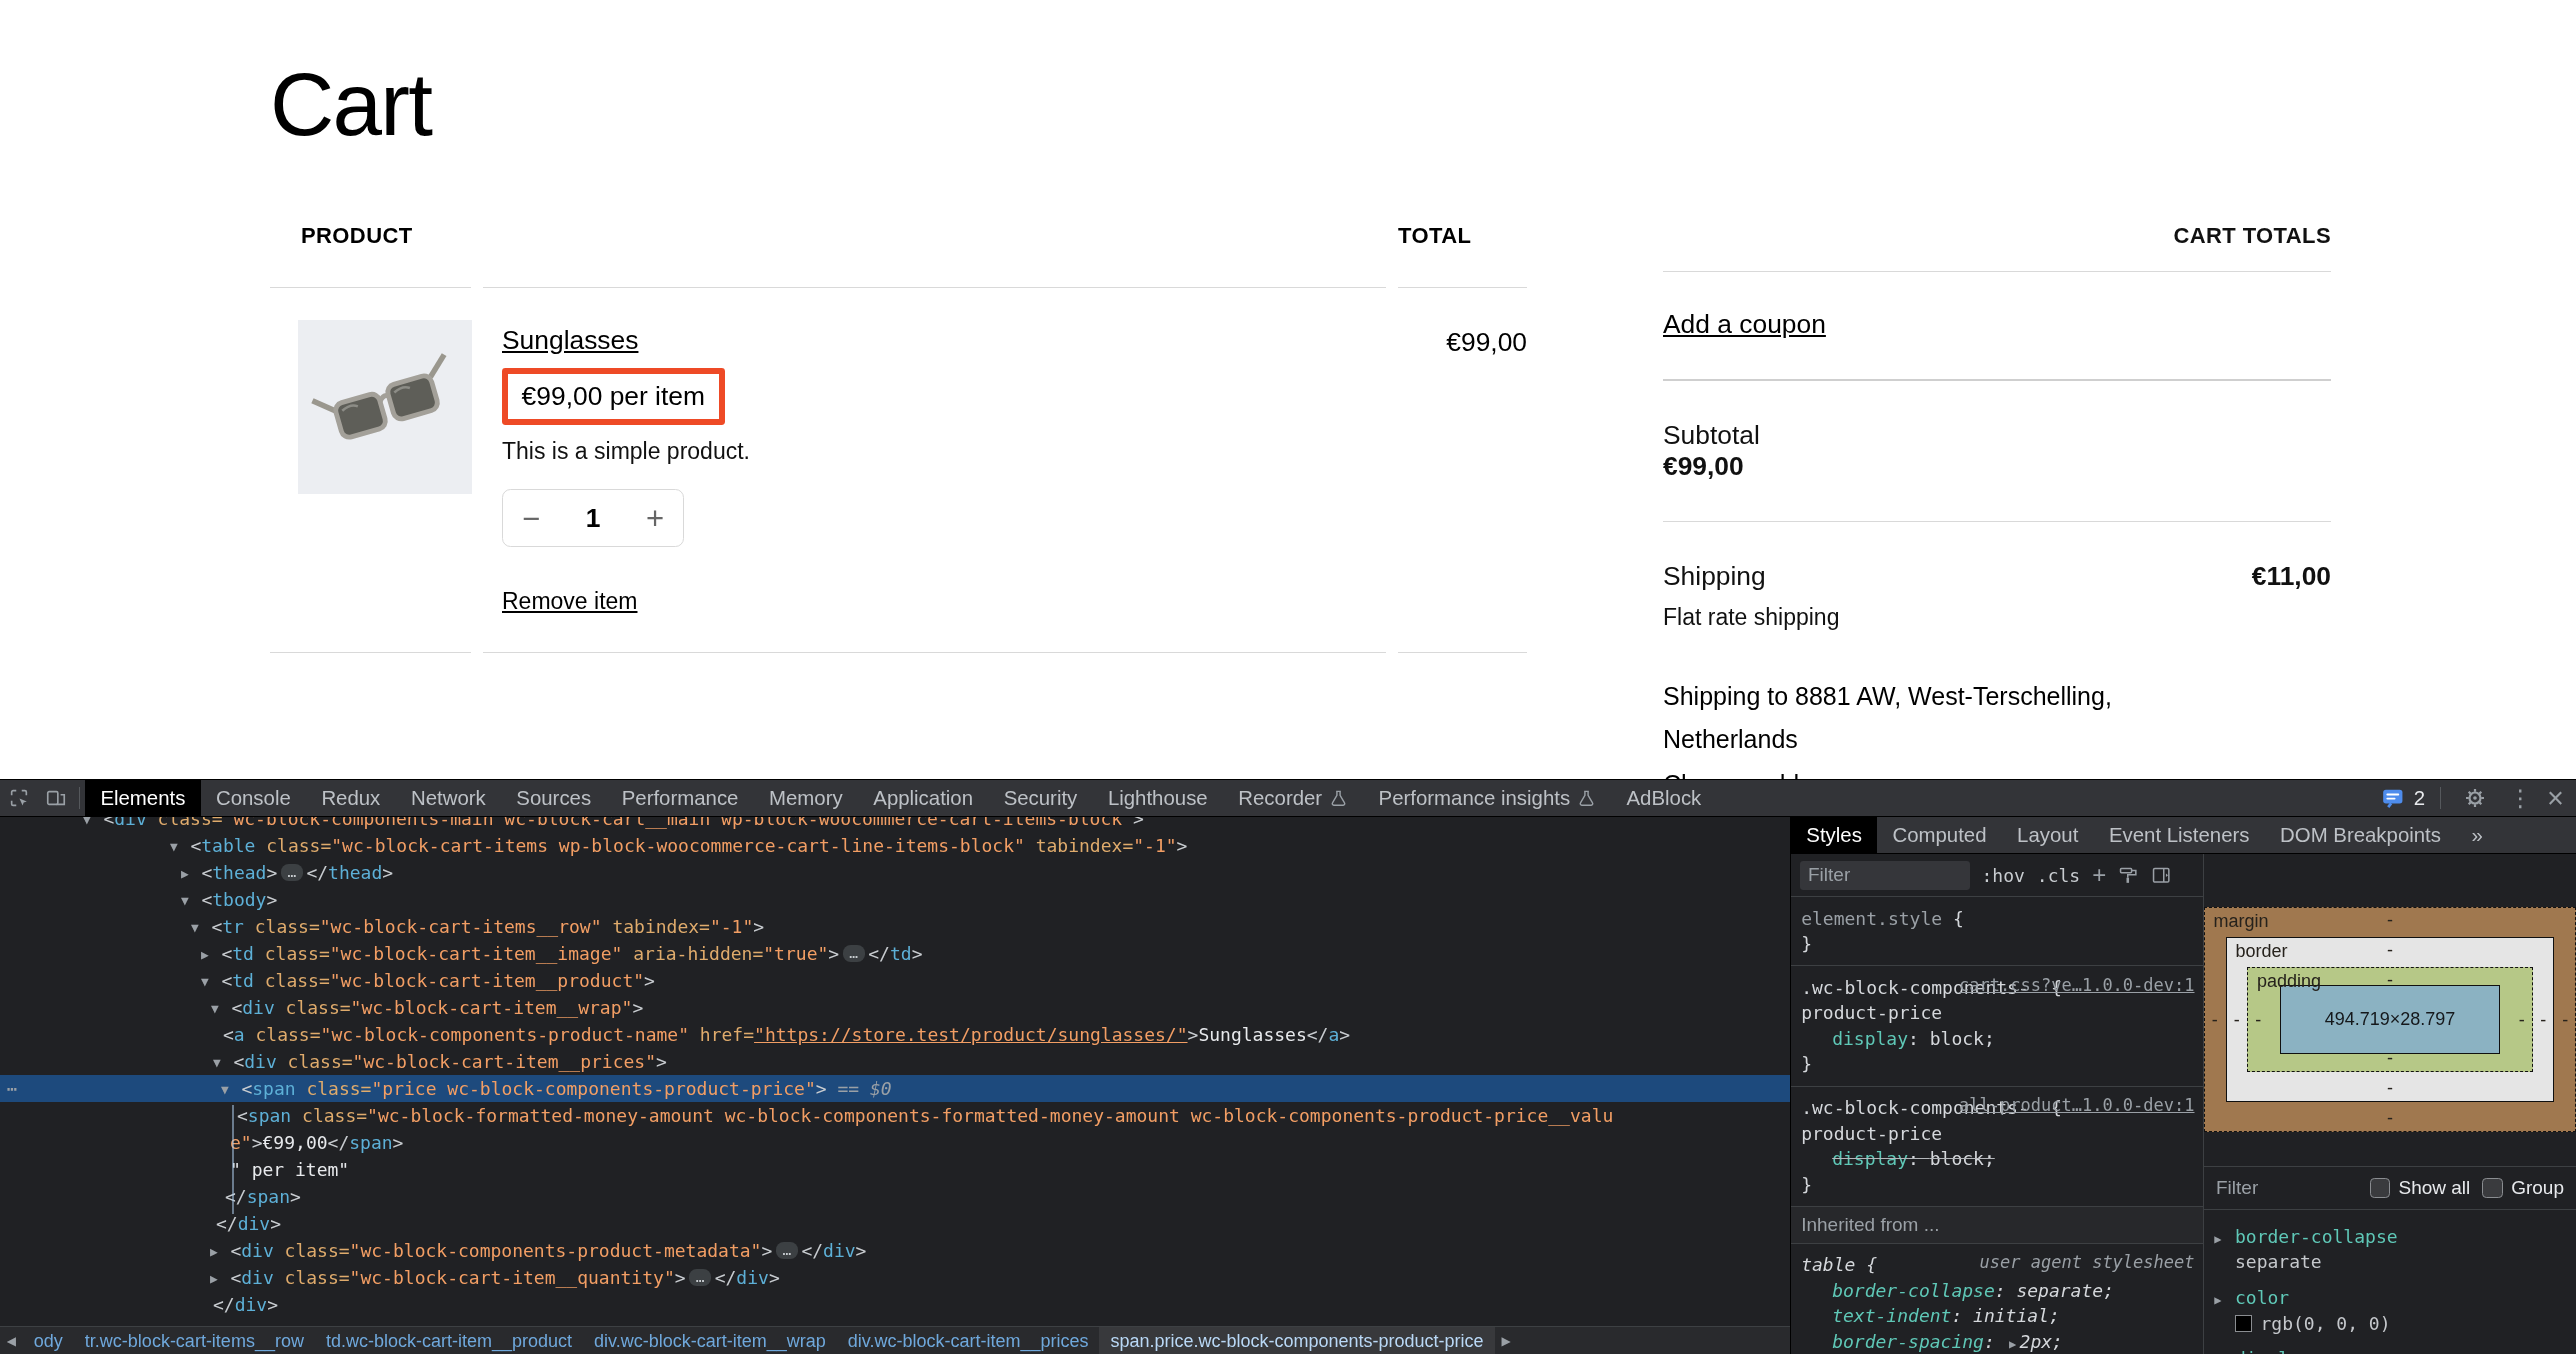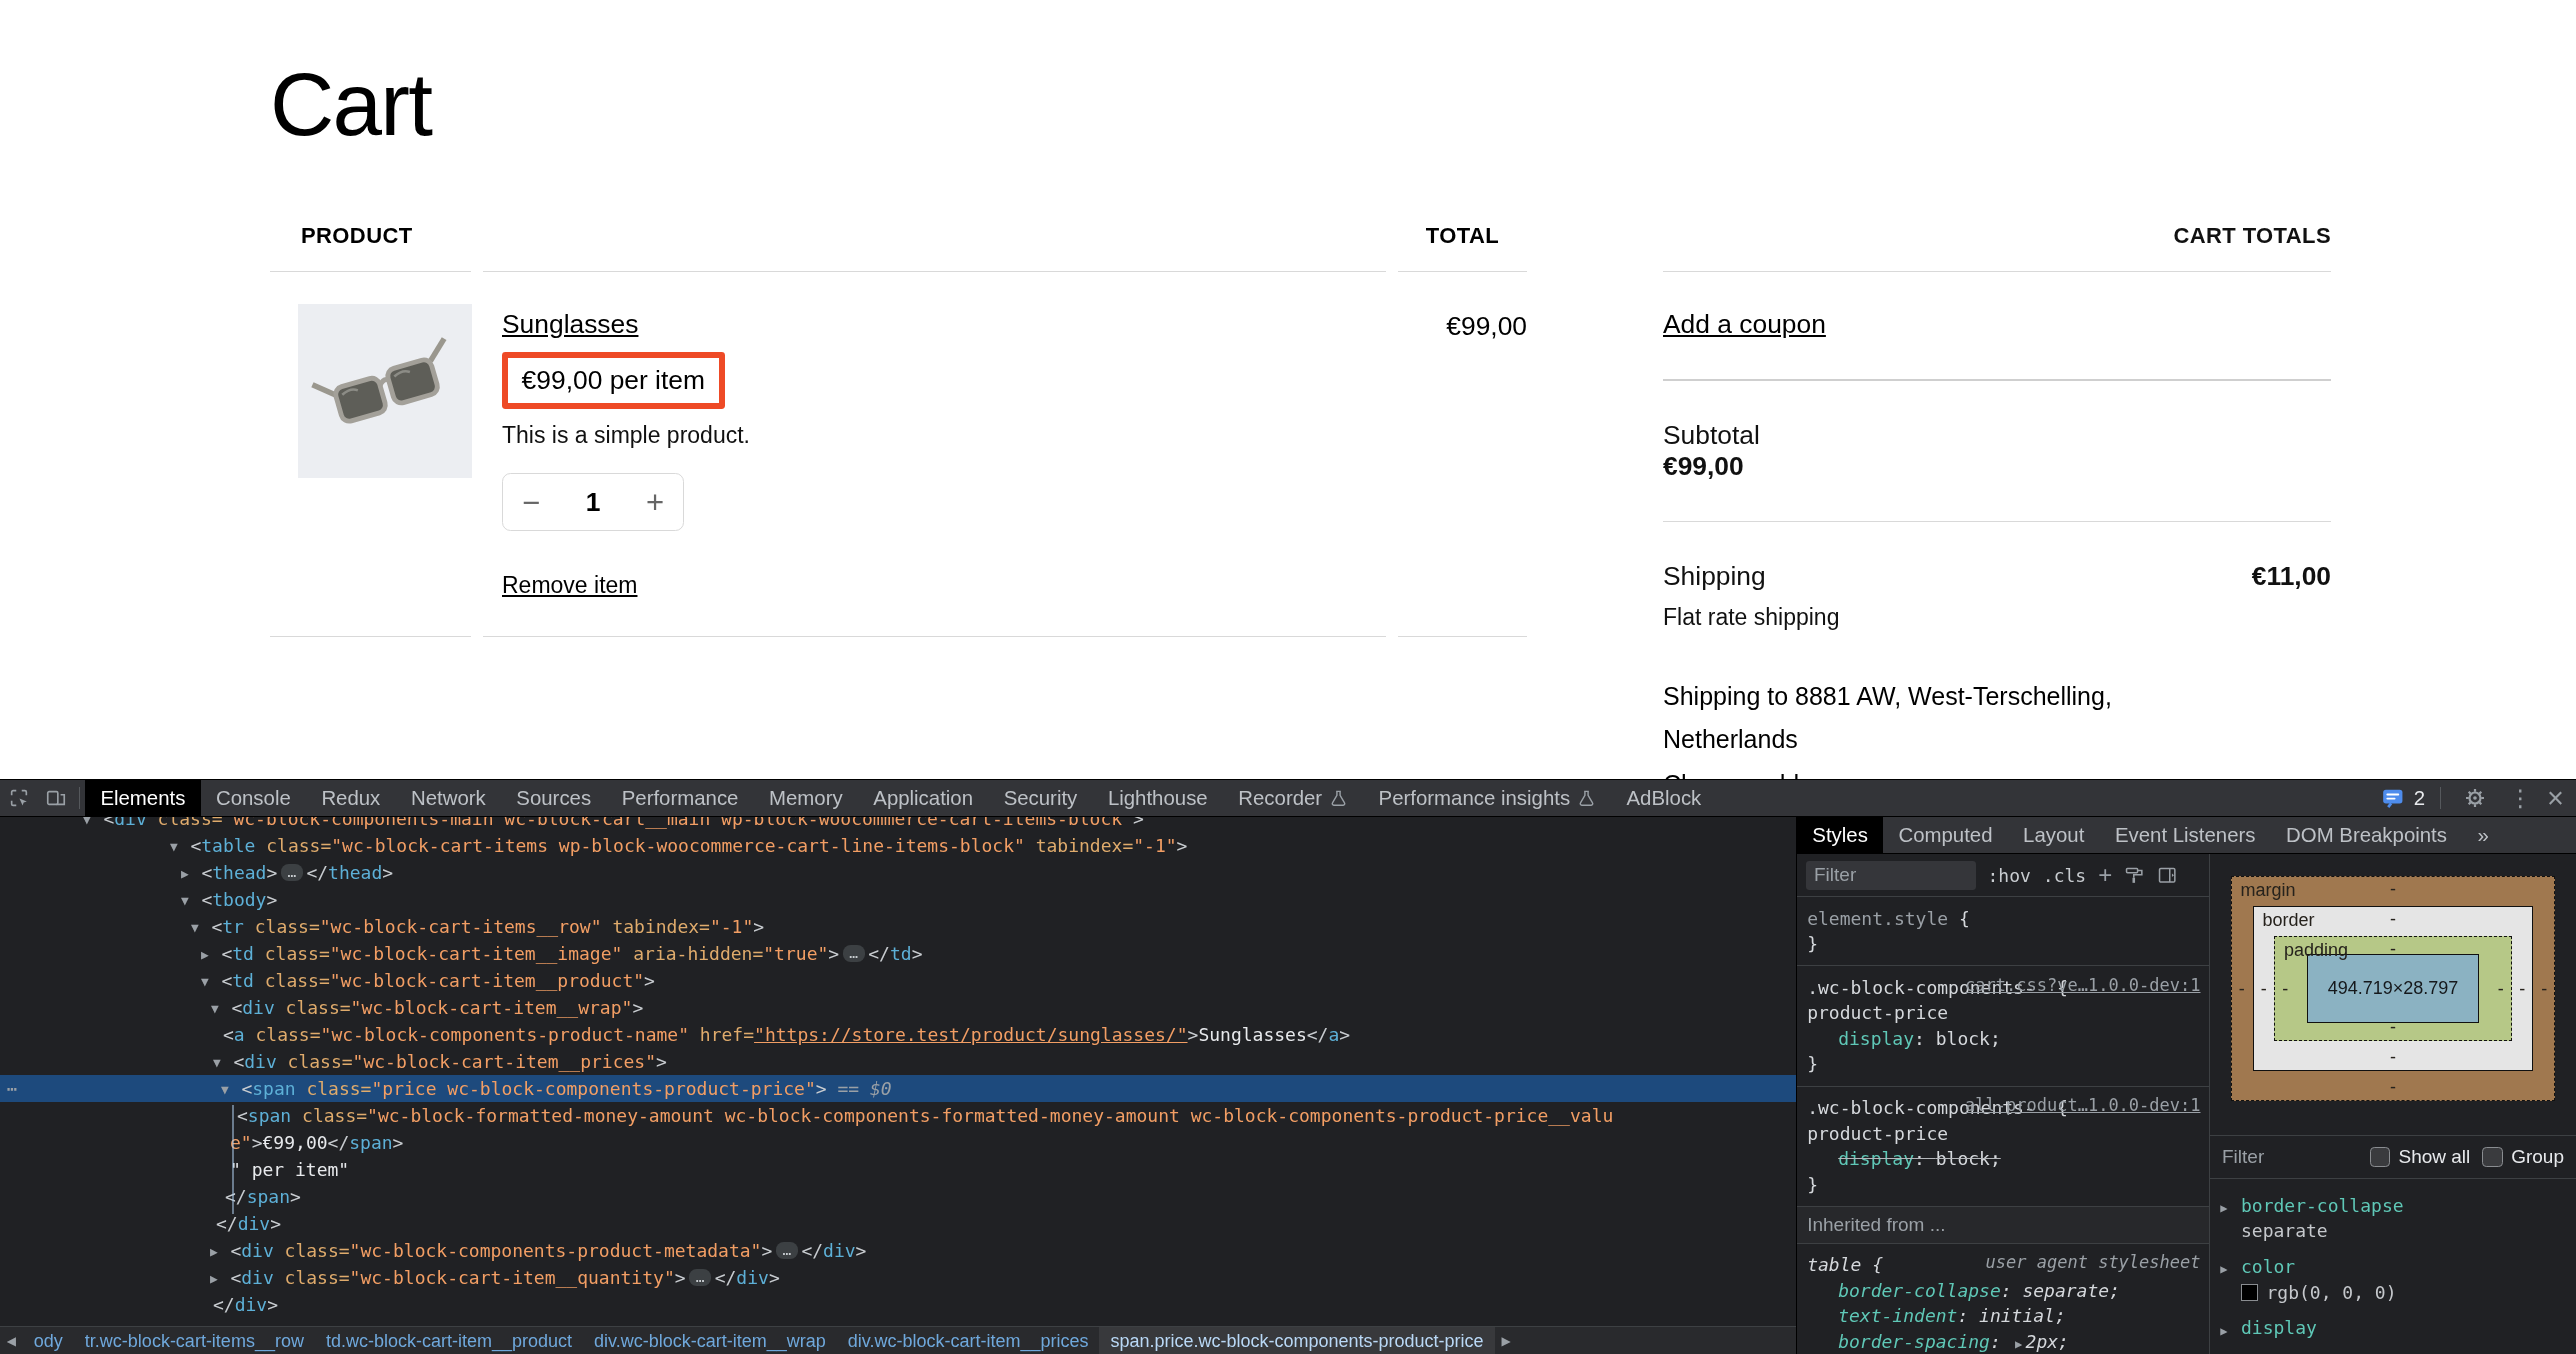--- a/index.html
+++ b/index.html
@@ -7,21 +7,21 @@
               font-family:"Liberation Sans", sans-serif; }
 
   
   .page { position:absolute; top:0; left:0; width:2576px; height:779px; background:#fff; color:#111; }
   .page-title { position:absolute; left:270px; top:53px; font-size:89px; font-weight:500; letter-spacing:-1.7px; color:#000; }
 
   .cart-table { position:absolute; left:270px; top:223px; width:1257px; }
   .ct-head { display:flex; gap:12px; }
   .ct-head .c1 { width:201px; border-bottom:1.7px solid #d9d9d9; padding-bottom:22px; }
   .ct-head .c2 { flex:1; border-bottom:1.7px solid #d9d9d9; }
-  .ct-head .c3 { width:129px; border-bottom:1.7px solid #d9d9d9; text-align:center; padding-bottom:22px; }
+  .ct-head .c3 { width:129px; border-bottom:1.7px solid #d9d9d9; text-align:left; padding-bottom:38px; }
   .col-hdr { font-size:22px; font-weight:700; letter-spacing:0.4px; color:#000; }
   .ct-head .c1 .col-hdr { padding-left:31px; }
 
   .ct-row { display:flex; padding-top:32px; }
   .img-cell { width:174px; height:174px; margin-left:28px; background:#eceef2; display:flex; align-items:center; justify-content:center; }
   .prod-cell { margin-left:30px; flex:1; }
   .total-cell { width:170px; text-align:right; font-size:26.4px; padding-top:6.8px; color:#000; }
 
   .prod-name { font-size:26.4px; color:#000; text-decoration:underline; cursor:pointer; display:inline-block; margin-top:5.1px; }
   .price-box { display:inline-block; margin-top:12px; border:6.8px solid #ee4a26; border-radius:3.4px; padding:6.8px 13.6px; }
@@ -113,21 +113,21 @@
   .rule .prop { padding-left:31px; }
   .prop .pname { color:#5fc8b7; }
   .prop .pval { color:#d5d8dc; }
   .prop .parrow { color:#9aa0a6; font-size:12px; padding:0 3.4px; }
   .prop.struck { text-decoration:line-through; text-decoration-color:#b5b8bc; }
   .rule.es .selector { color:#9aa0a6; max-width:none; }
   .rule.ua-rule { font-style:italic; }
   .inherited { padding:6.8px 10.2px; color:#9aa0a6; font-size:19px; font-family:"Liberation Sans", sans-serif; border-bottom:0.9px solid #3d4043; background:#27282b; }
 
   .st-right { flex:1; overflow:hidden; }
-  .boxmodel { width:324px; height:225px; margin:22px auto 0; background:#a0784f; border:1.7px dashed #101010; position:relative; padding:29px 21px; font-family:"Liberation Sans", sans-serif; }
+  .boxmodel { width:372px; height:225px; margin:53px auto 0; background:#a0784f; border:1.7px dashed #101010; position:relative; padding:29px 21px; font-family:"Liberation Sans", sans-serif; }
   .bm-border { width:100%; height:100%; background:#e5e5e5; border:1.7px solid #101010; position:relative; padding:29px 20.4px; }
   .bm-padding { width:100%; height:100%; background:#b6c887; border:1.7px dashed #101010; position:relative; padding:17px 32px; }
   .bm-content { width:100%; height:100%; background:#8bb2c2; border:1.7px solid #101010; display:flex; align-items:center; justify-content:center; font-size:18px; color:#15181b; }
   .bm-label { position:absolute; top:2.6px; left:8.5px; font-size:18px; color:#26221c; }
   .bm-d { position:absolute; font-size:18px; color:#26221c; }
   .bm-d.t { top:1.7px; left:50%; transform:translateX(-50%); }
   .bm-d.b { bottom:1.7px; left:50%; transform:translateX(-50%); }
   .bm-d.l { left:6.8px; top:50%; transform:translateY(-50%); }
   .bm-d.r { right:6.8px; top:50%; transform:translateY(-50%); }
 

